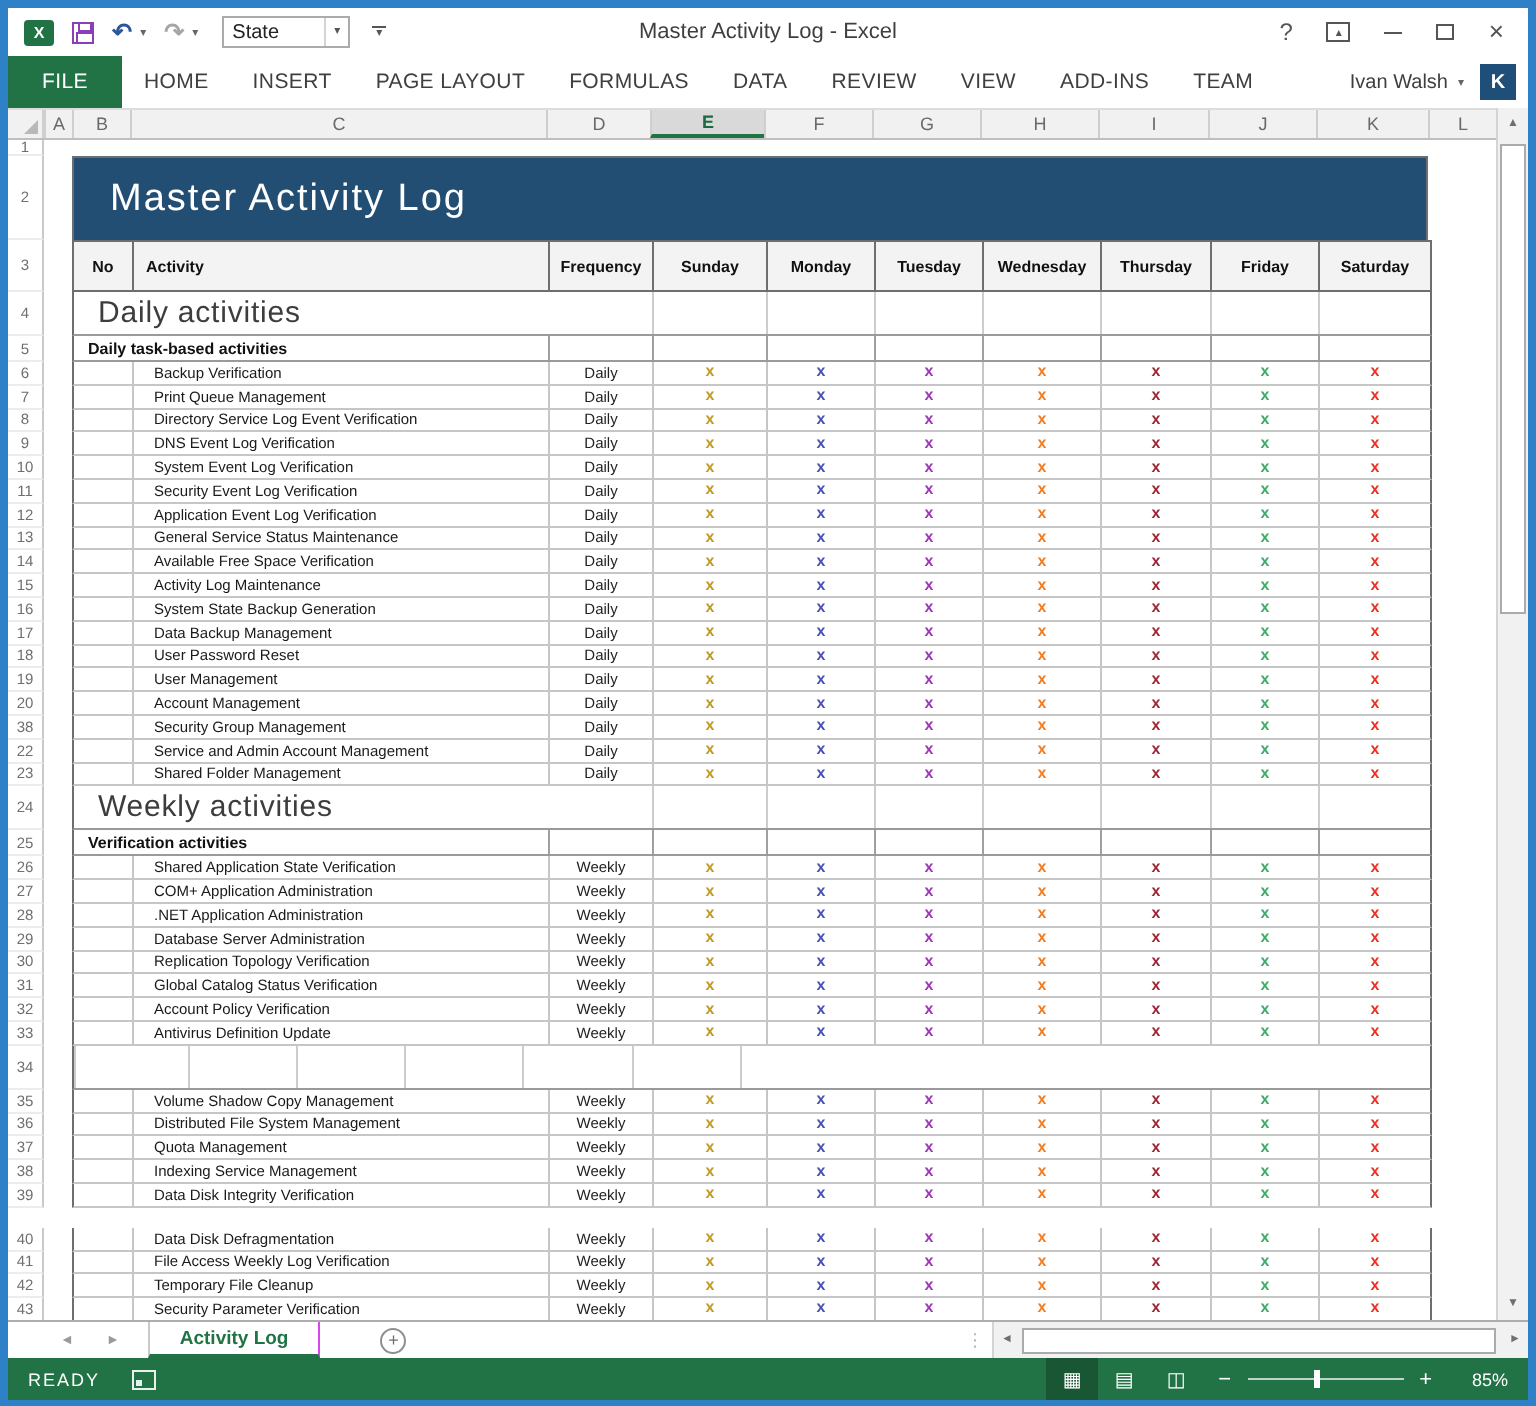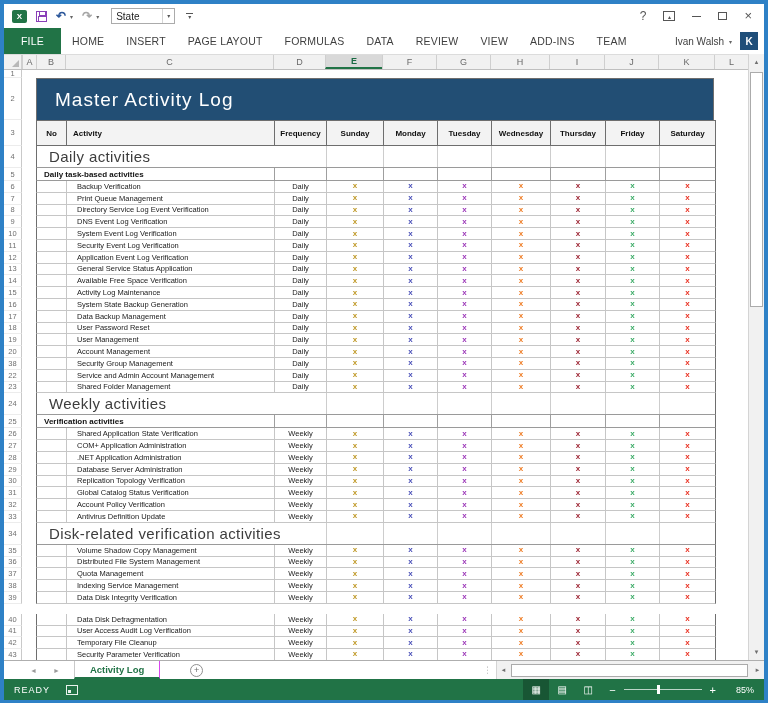--- a/index.html
+++ b/index.html
@@ -134,20 +134,21 @@
         <span class="mini-caret">▾</span>
       <div class="fontbox">
         <span class="fname">State</span>
         <span class="fcaret">▾</span>
       </div>
       <div class="qat-more">
           <span class="bar"></span>
           <span class="car">▾</span>
         </div>
     </div>
+    <div class="tb-title">Master Activity Log - Excel</div>
     <div class="tb-right">
       <span class="tb-btn">?</span>
       <span class="rd-icon">▴</span>
       <span class="tb-btn">
           <span class="min-icon"></span>
         </span>
       <span class="tb-btn">
           <span class="max-icon"></span>
         </span>
       <span class="tb-btn" style="font-size:13px;">×</span>
@@ -456,21 +457,21 @@
               <div class="acell day" style="flex: 0 0 56px;">
                 <span class="xmark" style="color: rgb(234, 50, 35);">x</span>
               </div>
             </div>
           </div>
           <div class="srow" style="height: 11.8px;">
             <div class="gut">13</div>
             <div class="cola"></div>
             <div class="trow trow-activity">
               <div class="acell" style="flex: 0 0 29px;"></div>
-              <div class="acell name" style="flex: 0 0 208px;">General Service Status Application</div>
+              <div class="acell name" style="flex: 0 0 208px;">General Service Status Maintenance</div>
               <div class="acell freq" style="flex: 0 0 52px;">Daily</div>
               <div class="acell day" style="flex: 0 0 57px;">
                 <span class="xmark" style="color: rgb(192, 154, 40);">x</span>
               </div>
               <div class="acell day" style="flex: 0 0 54px;">
                 <span class="xmark" style="color: rgb(74, 80, 184);">x</span>
               </div>
               <div class="acell day" style="flex: 0 0 54px;">
                 <span class="xmark" style="color: rgb(156, 56, 184);">x</span>
               </div>
@@ -1054,21 +1055,20 @@
               </div>
               <div class="acell day" style="flex: 0 0 56px;">
                 <span class="xmark" style="color: rgb(234, 50, 35);">x</span>
               </div>
             </div>
           </div>
           <div class="srow" style="height: 22px;">
             <div class="gut">34</div>
             <div class="cola"></div>
             <div class="trow trow-section">
-              <div class="sec-label" style="flex: 0 0 289px;">Disk-related verification activities</div>
               <div class="sec-day" style="flex: 0 0 57px;"></div>
               <div class="sec-day" style="flex: 0 0 54px;"></div>
               <div class="sec-day" style="flex: 0 0 54px;"></div>
               <div class="sec-day" style="flex: 0 0 59px;"></div>
               <div class="sec-day" style="flex: 0 0 55px;"></div>
               <div class="sec-day" style="flex: 0 0 54px;"></div>
               <div class="sec-day" style="flex: 0 0 56px;"></div>
             </div>
           </div>
           <div class="srow" style="height: 11.8px;">
@@ -1249,21 +1249,21 @@
               <div class="acell day" style="flex: 0 0 56px;">
                 <span class="xmark" style="color: rgb(234, 50, 35);">x</span>
               </div>
             </div>
           </div>
           <div class="srow" style="height: 11.8px;">
             <div class="gut">41</div>
             <div class="cola"></div>
             <div class="trow trow-activity">
               <div class="acell" style="flex: 0 0 29px;"></div>
-              <div class="acell name" style="flex: 0 0 208px;">User Access Audit Log Verification</div>
+              <div class="acell name" style="flex: 0 0 208px;">File Access Weekly Log Verification</div>
               <div class="acell freq" style="flex: 0 0 52px;">Weekly</div>
               <div class="acell day" style="flex: 0 0 57px;">
                 <span class="xmark" style="color: rgb(192, 154, 40);">x</span>
               </div>
               <div class="acell day" style="flex: 0 0 54px;">
                 <span class="xmark" style="color: rgb(74, 80, 184);">x</span>
               </div>
               <div class="acell day" style="flex: 0 0 54px;">
                 <span class="xmark" style="color: rgb(156, 56, 184);">x</span>
               </div>

